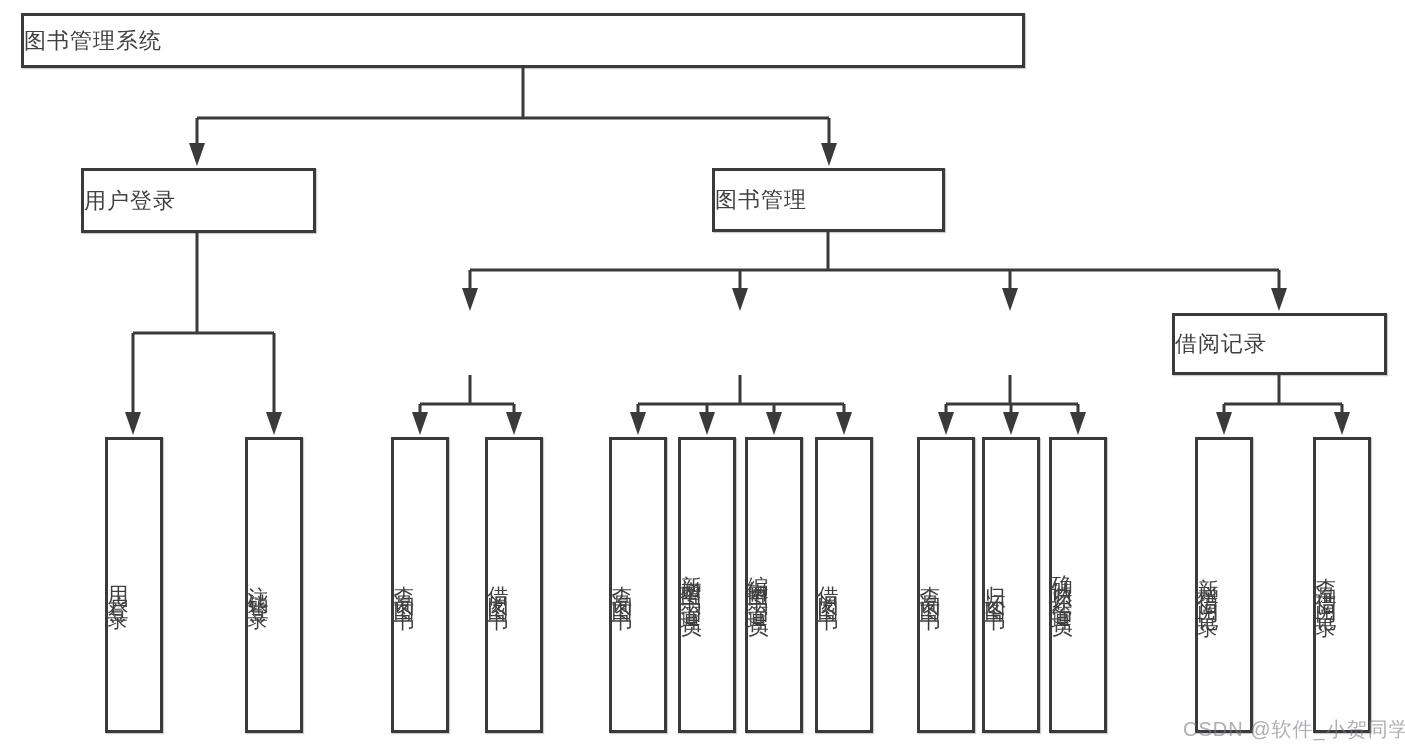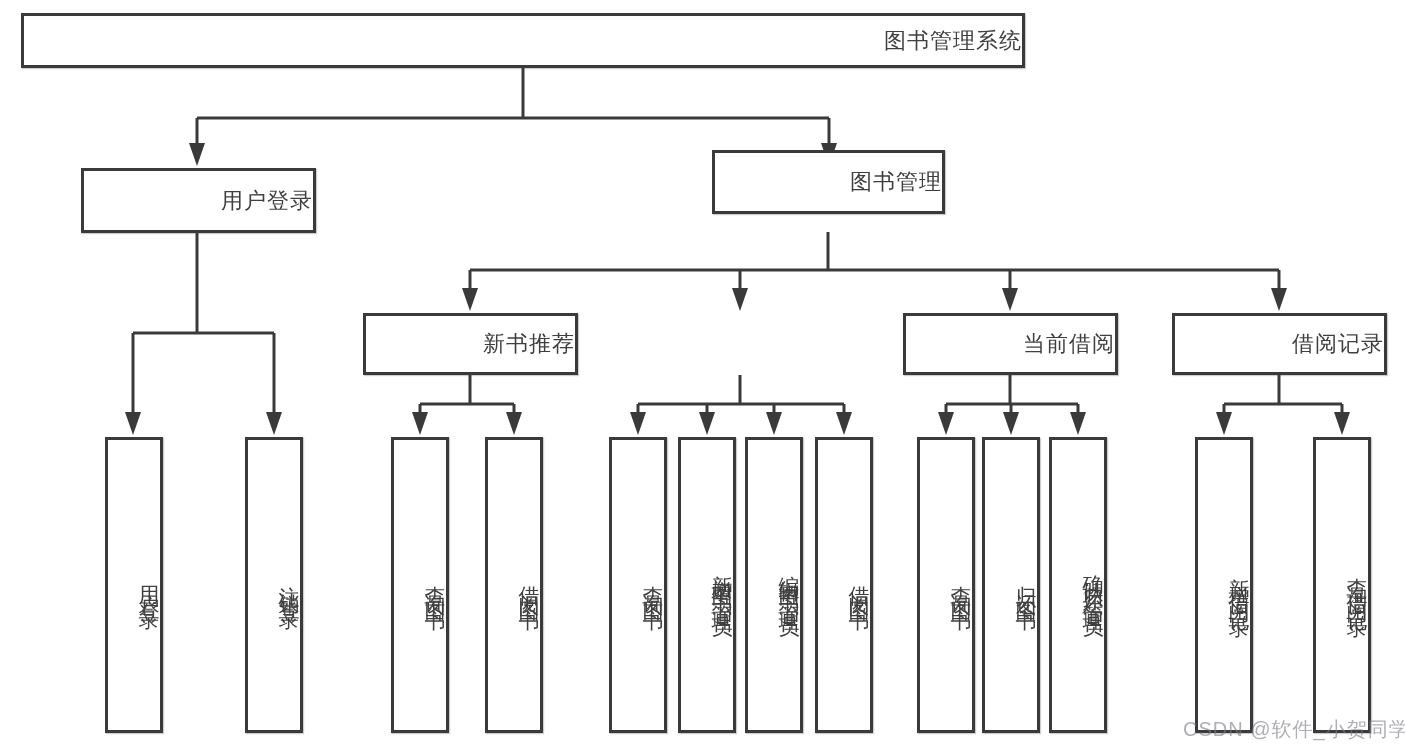--- a/index.html
+++ b/index.html
@@ -21,21 +21,21 @@
     top: 0;
     z-index: 1;
   }
   .box {
     position: absolute;
     box-sizing: border-box;
     background: #ffffff;
     border: 3px solid #3a3a3a;
     display: flex;
     align-items: center;
-    justify-content: flex-end;
+    justify-content: flex-start;
     color: #3f3f3f;
     z-index: 2;
     box-shadow: 1px 1px 1px rgba(60,60,60,0.25);
   }
   .hlabel {
     font-size: 22px;
     letter-spacing: 1px;
     white-space: nowrap;
   }
   .vlabel {
@@ -105,30 +105,24 @@
     </g>
   </svg>
 
   <div class="box" style="left:21px; top:13px; width:1004px; height:55px">
     <span class="hlabel">图书管理系统</span>
   </div>
 
   <div class="box" style="left:81px; top:168px; width:235px; height:65px">
     <span class="hlabel">用户登录</span>
   </div>
-  <div class="box" style="left:712px; top:150px; width:233px; height:64px">
+  <div class="box" style="left:712px; top:168px; width:233px; height:64px">
     <span class="hlabel">图书管理</span>
   </div>
 
-  <div class="box" style="left:363px; top:313px; width:215px; height:62px">
-    <span class="hlabel">新书推荐</span>
-  </div>
-  <div class="box" style="left:903px; top:313px; width:215px; height:62px">
-    <span class="hlabel">当前借阅</span>
-  </div>
   <div class="box" style="left:1172px; top:313px; width:215px; height:62px">
     <span class="hlabel">借阅记录</span>
   </div>
 
   <div class="box" style="left:105px; top:437px; width:58px; height:296px">
     <span class="vlabel">用户登录</span>
   </div>
   <div class="box" style="left:245px; top:437px; width:58px; height:296px">
     <span class="vlabel">注销登录</span>
   </div>

